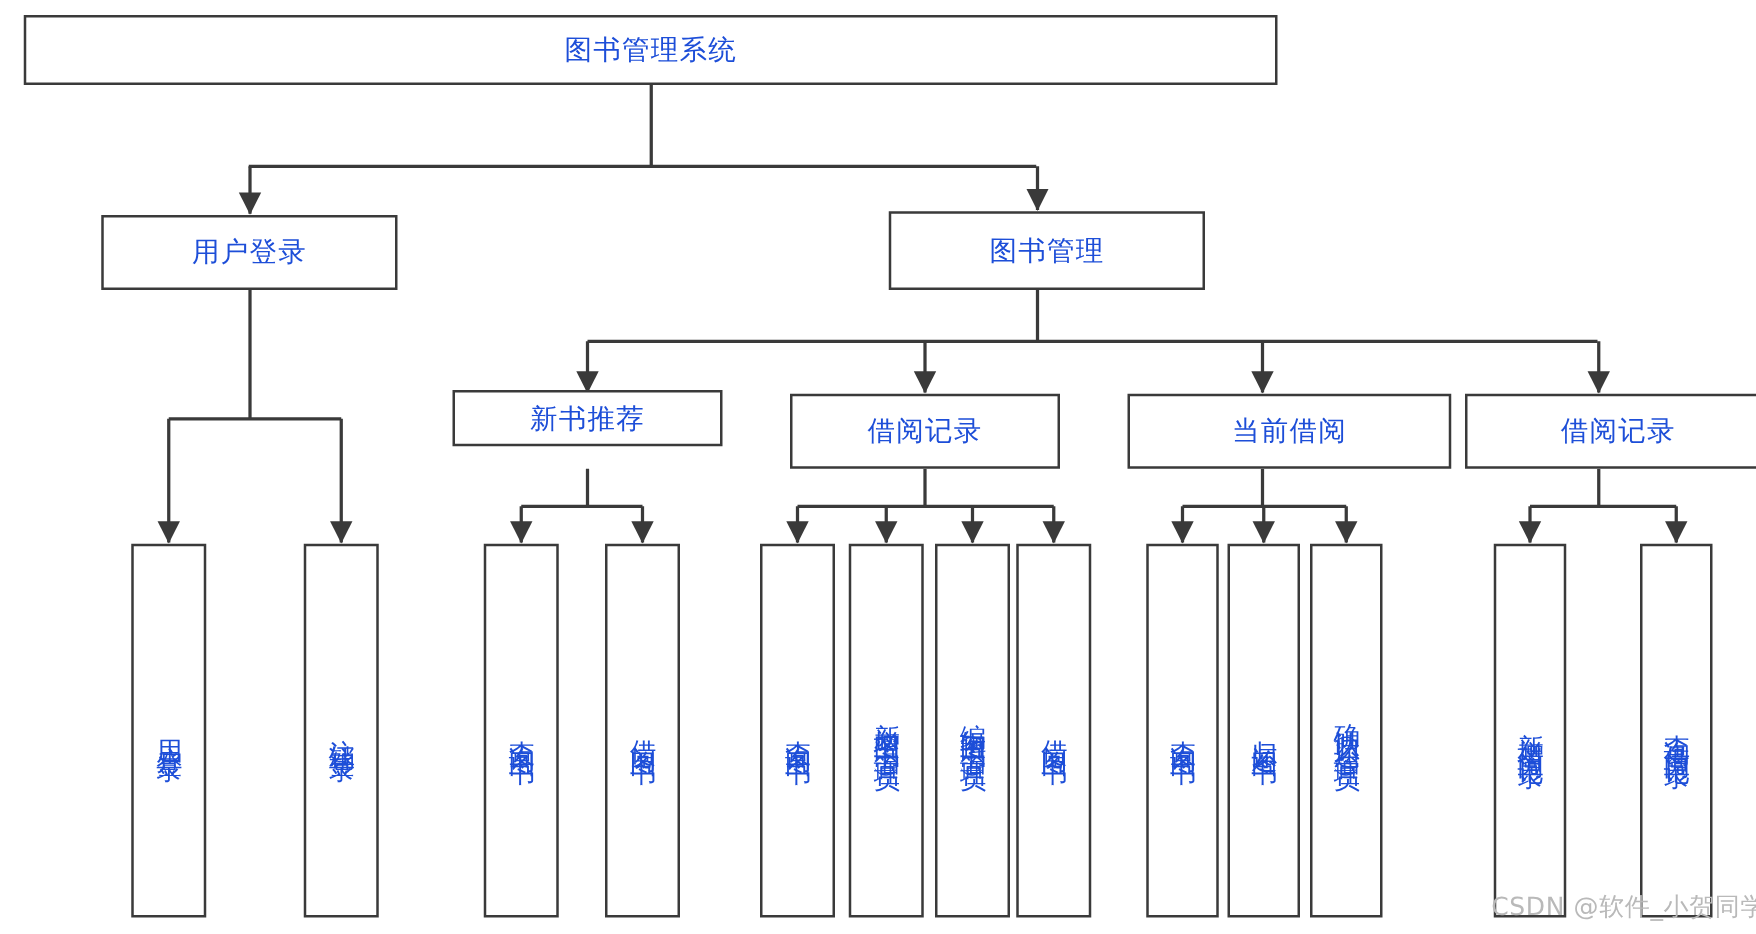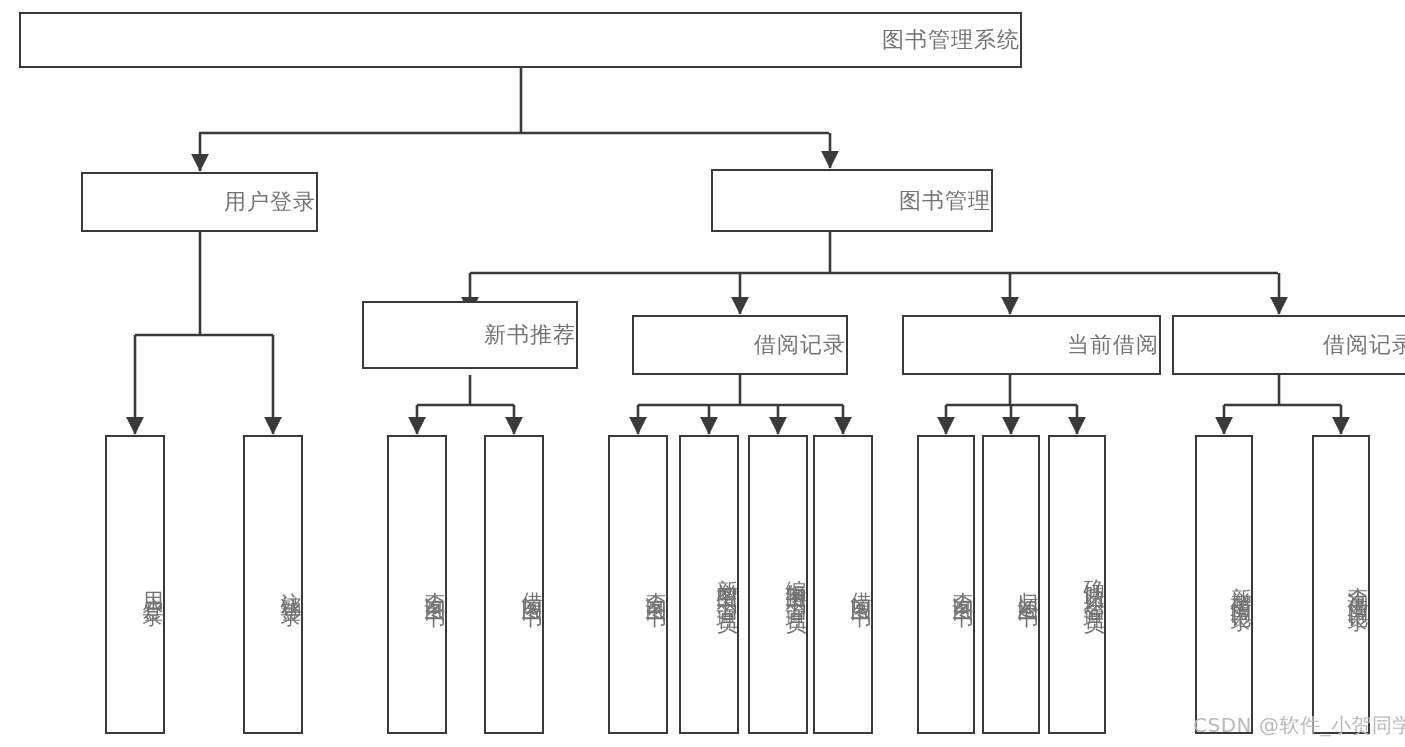--- a/index.html
+++ b/index.html
@@ -24,22 +24,22 @@
     width: 1405px;
     height: 747px;
   }
   .node {
     position: absolute;
     box-sizing: border-box;
     border: 2.5px solid #3a3a3a;
     background: #ffffff;
     display: flex;
     align-items: center;
-    justify-content: flex-end;
-    color: #737373;
+    justify-content: center;
+    color: #1d4ed8;
   }
   .node.horiz {
     font-size: 22px;
     letter-spacing: 1px;
   }
   .node.vert {
     font-size: 21px;
   }
   .node.vert .vlabel {
     writing-mode: vertical-rl;
@@ -104,25 +104,25 @@
       </g>
   </svg>
 
   <div class="node horiz" style="left: 19px; top: 12px; width: 1003px; height: 56px;">
     <span>图书管理系统</span>
   </div>
 
   <div class="node horiz" style="left: 81px; top: 172px; width: 237px; height: 60px;">
     <span>用户登录</span>
   </div>
-  <div class="node horiz" style="left: 711px; top: 169px; width: 282px; height: 63px;">
+  <div class="node horiz" style="left: 711px; top: 169px; width: 253px; height: 63px;">
     <span>图书管理</span>
   </div>
 
-  <div class="node horiz" style="left: 362px; top: 301px; width: 216px; height: 68px;">
+  <div class="node horiz" style="left: 362px; top: 312px; width: 216px; height: 45px;">
     <span>新书推荐</span>
   </div>
   <div class="node horiz" style="left: 632px; top: 315px; width: 216px; height: 60px;">
     <span>借阅记录</span>
   </div>
   <div class="node horiz" style="left: 902px; top: 315px; width: 259px; height: 60px;">
     <span>当前借阅</span>
   </div>
   <div class="node horiz" style="left: 1172px; top: 315px; width: 245px; height: 60px;">
     <span>借阅记录</span>

